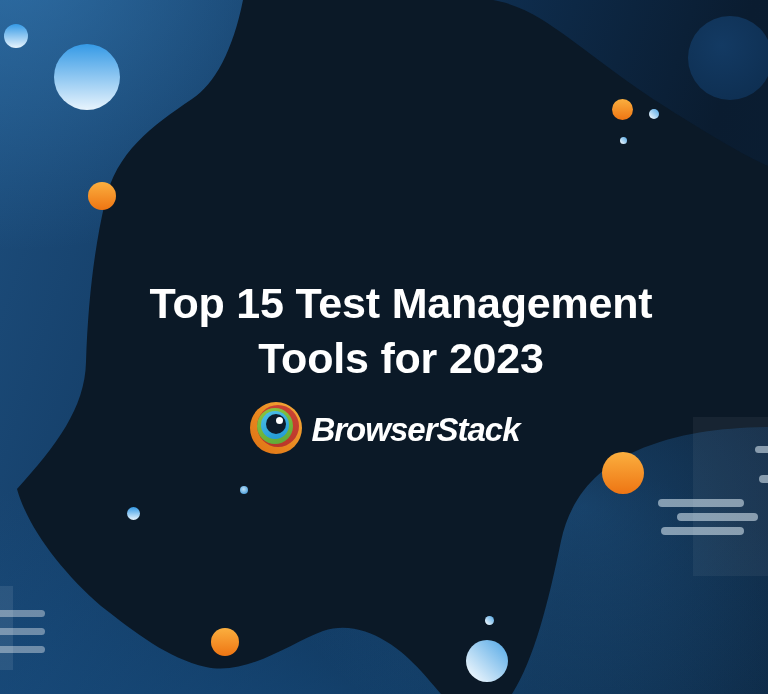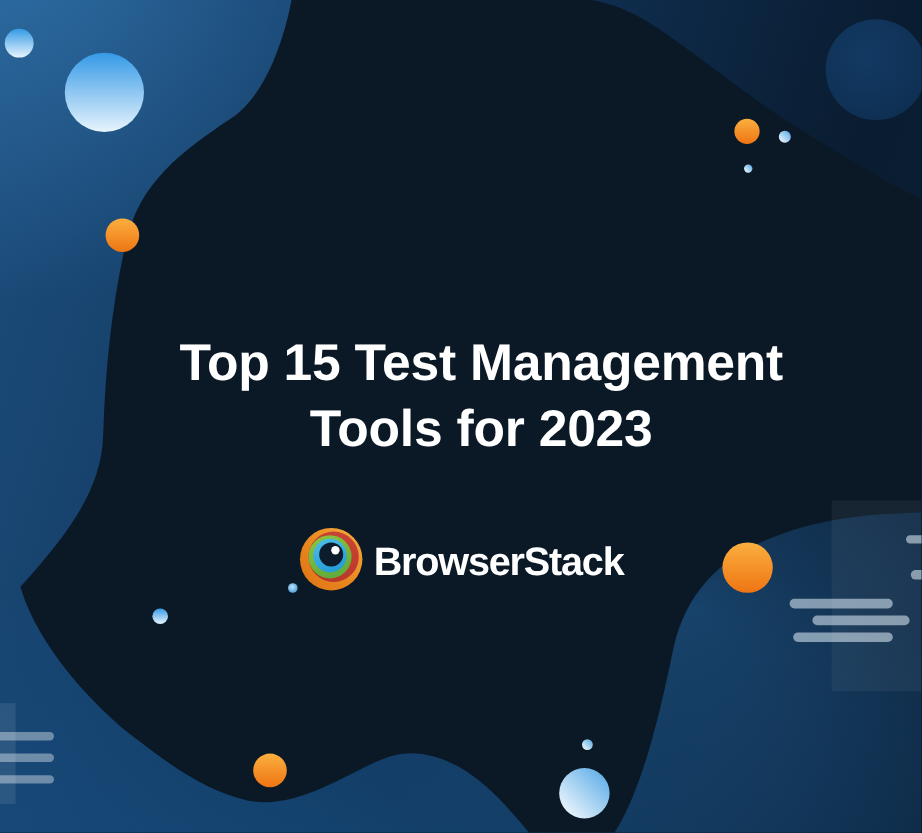--- a/index.html
+++ b/index.html
@@ -59,23 +59,24 @@
 
   
   .title{
     position:absolute;left:0;right:0;top:276px;
     transform:translateX(17px);
     text-align:center;color:#FFFFFF;
     font-size:43px;line-height:55px;font-weight:700;letter-spacing:-0.2px;
   }
   
   .brand-row{
-    position:absolute;left:0;right:0;top:440px;height:52px;
+    position:absolute;left:0;right:0;top:402px;height:52px;
     display:flex;justify-content:center;align-items:center;gap:9px;
     transform:translateX(1px);
+    font-style:italic;
   }
   .bs-logo{position:relative;width:52px;height:52px;flex:0 0 auto;}
   .bs-logo div{position:absolute;border-radius:50%;}
   .bs-outer{left:0;top:0;width:52px;height:52px;background:linear-gradient(225deg,#F5AE3D 0%,#E8871F 55%,#DE7114 100%);}
   .bs-red  {left:6.5px;top:2.5px;width:42px;height:42px;background:linear-gradient(200deg,#CC4434 0%,#B53528 100%);}
   .bs-green{left:7px;top:6px;width:36px;height:36px;background:linear-gradient(160deg,#8CC63F 0%,#5BA838 100%);}
   .bs-blue {left:10.5px;top:8.5px;width:28px;height:28px;background:linear-gradient(160deg,#4FC0E8 0%,#1F97D4 100%);}
   .bs-pupil{left:15.5px;top:11.5px;width:20px;height:20px;background:#0D1C2C;}
   .bs-glint{left:25.5px;top:14.5px;width:7px;height:7px;background:#FFFFFF;}
   .brand-name{

